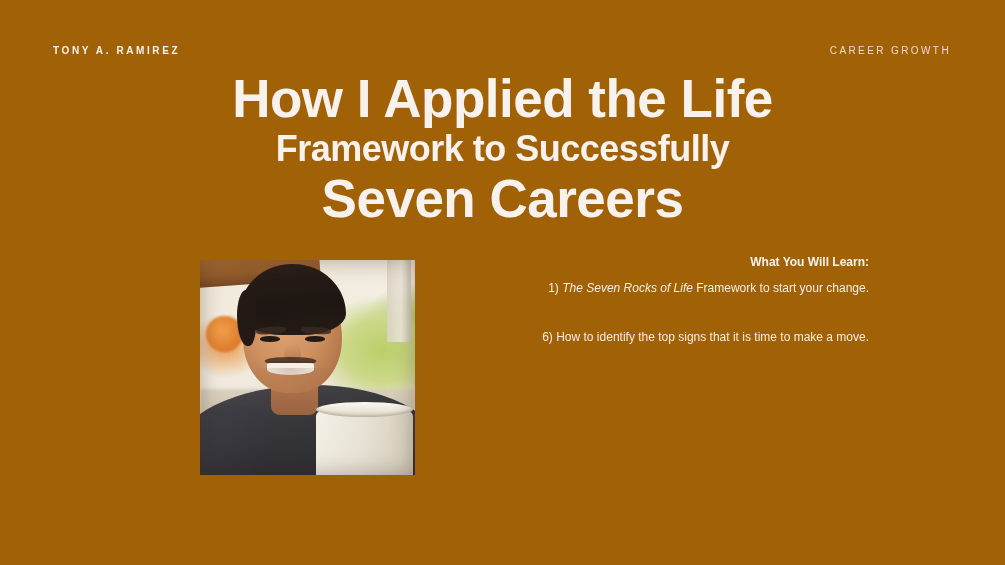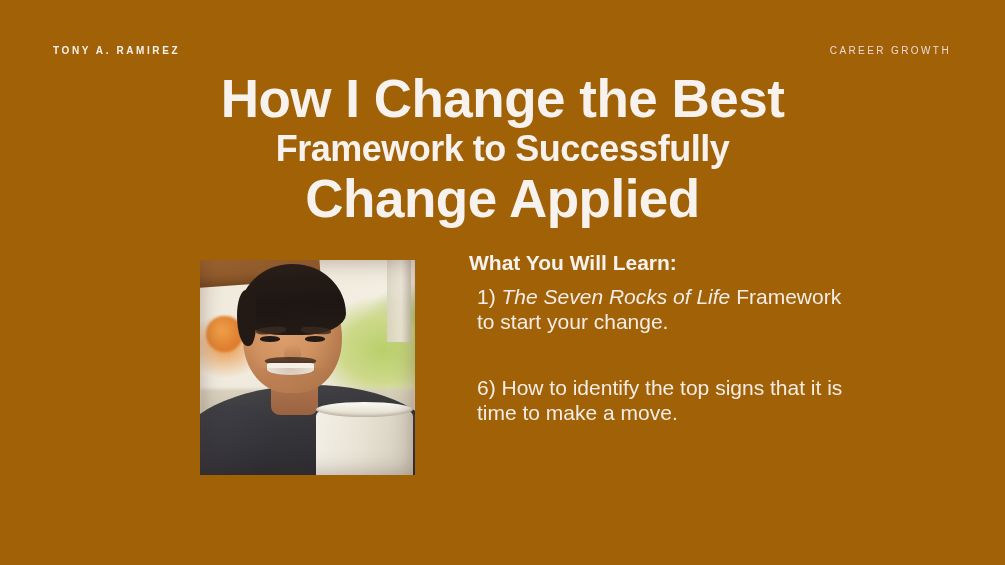--- a/index.html
+++ b/index.html
@@ -280,53 +280,54 @@
   }
 
   
   #copy {
     position: absolute;
     left: 469px;
     top: 250px;
     width: 400px;
     color: #f4ece6;
     font-family: "Liberation Sans", sans-serif;
-    font-size: 21px;
+    font-size: 12px;
     line-height: 25.5px;
     font-weight: normal;
+    text-align: right;
   }
   #copy .lead {
     font-weight: bold;
     color: #f7f2ed;
     display: block;
   }
   #copy p {
-    margin: 8px;
+    margin: 0;
   }
   #copy .spacer {
     display: block;
     height: 24px;
   }
   #copy em {
     font-style: italic;
   }
 </style>
 </head>
 <body>
 
 <div id="slide">
 
   <div class="kicker kicker-left">TONY A. RAMIREZ</div>
 
   <div class="kicker kicker-right">CAREER GROWTH</div>
 
   <div id="title">
-    <span class="tline tline-1">How I Change the Best</span>
+    <span class="tline tline-1">How I Applied the Life</span>
     <span class="tline tline-2">Framework to Successfully</span>
-    <span class="tline tline-3">Change Applied</span>
+    <span class="tline tline-3">Seven Careers</span>
   </div>
 
   <div id="photo-frame">
     <div id="photo">
       <div class="bg-wall"></div>
       <div class="bg-beam"></div>
       <div class="bg-post"></div>
       <div class="bg-flower"></div>
       <div class="bg-ground"></div>
 

